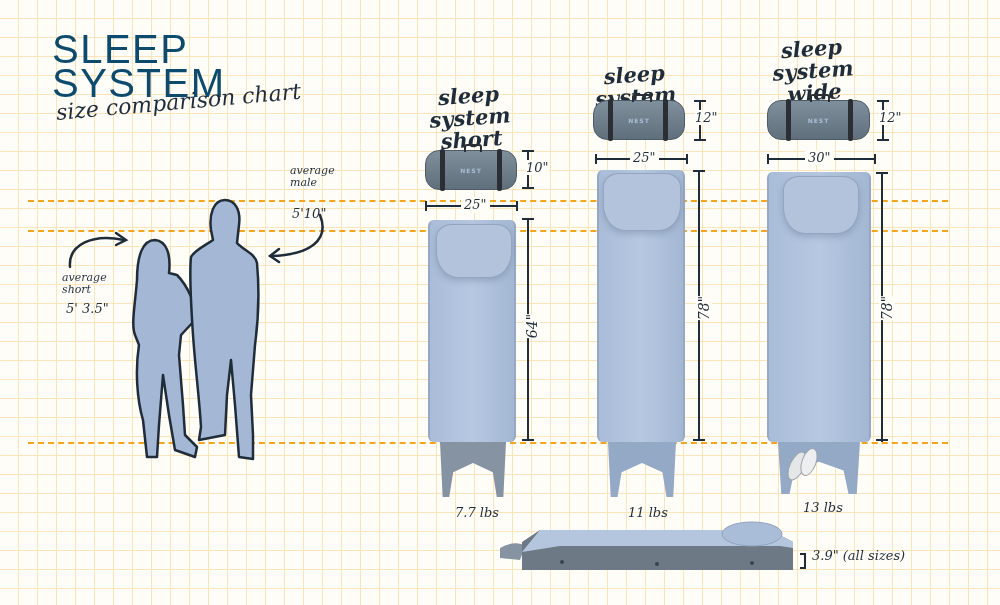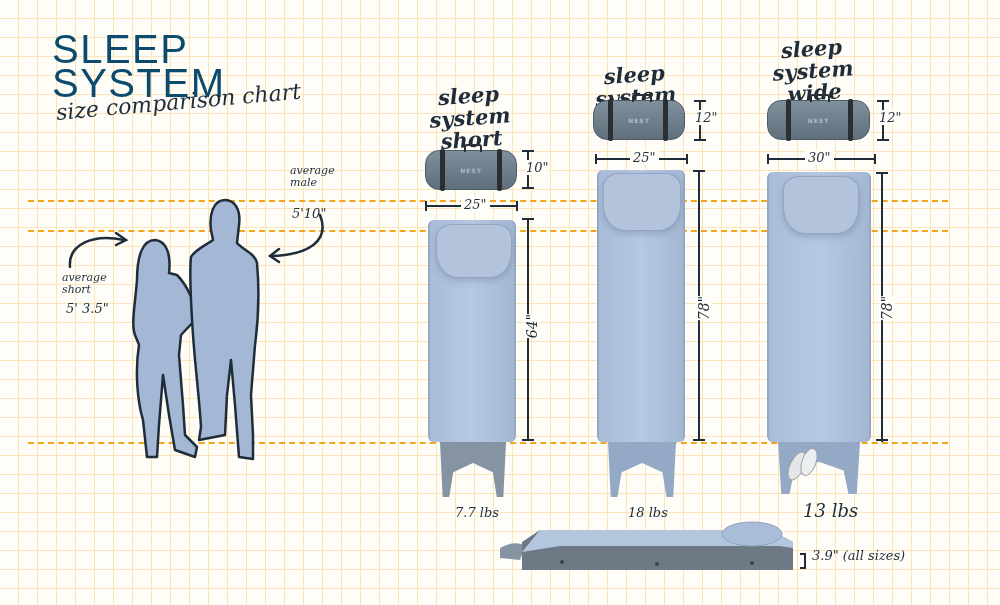--- a/index.html
+++ b/index.html
@@ -167,21 +167,21 @@
 <div class="abs hand" style="left:630px; top:150px; font-size:13px; background:#fffdf8; padding:0 3px;">25"</div>
 
 <div class="abs pad" style="left:597px; top:170px; width:88px; height:272px;">
   <div class="pillow" style="left:4px; top:3px; width:78px; height:58px;"></div>
 </div>
 <div class="abs foot blue" style="left:608px; top:442px; width:68px; height:55px;"></div>
 <div class="abs tick-h" style="left:693px; top:170px;"></div>
 <div class="abs vline" style="left:698px; top:170px; height:270px;"></div>
 <div class="abs tick-h" style="left:693px; top:439px;"></div>
 <div class="abs hand" style="left:692px; top:300px; font-size:14px; background:#fffdf8; transform:rotate(-90deg);">78"</div>
-<div class="abs hand" style="left:628px; top:505px; font-size:13px;">18 lbs</div>
+<div class="abs hand" style="left:628px; top:505px; font-size:13px;">11 lbs</div>
 
 <div class="abs prod-title" style="left:748px; top:38px; width:130px;">
   <div>sleep system</div>
   <div>wide</div>
 </div>
 <div class="abs bag" style="left:767px; top:100px; width:103px; height:40px;">
   <div class="handle" style="left:42px; width:20px;"></div>
   <div class="strap" style="left:18px;"></div>
   <div class="strap" style="right:16px;"></div>
   <div class="logo">NEST</div>
@@ -200,21 +200,21 @@
 </div>
 <div class="abs foot blue" style="left:778px; top:442px; width:82px; height:52px;"></div>
 <svg class="abs" style="left:785px; top:446px;" width="40" height="36">
   <ellipse cx="12" cy="20" rx="7" ry="15" fill="#e4e6e8" stroke="#9ca3aa" transform="rotate(25 12 20)"></ellipse>
   <ellipse cx="24" cy="16" rx="7" ry="14" fill="#eceef0" stroke="#9ca3aa" transform="rotate(20 24 16)"></ellipse>
 </svg>
 <div class="abs tick-h" style="left:876px; top:172px;"></div>
 <div class="abs vline" style="left:881px; top:172px; height:270px;"></div>
 <div class="abs tick-h" style="left:876px; top:439px;"></div>
 <div class="abs hand" style="left:875px; top:300px; font-size:14px; background:#fffdf8; transform:rotate(-90deg);">78"</div>
-<div class="abs hand" style="left:803px; top:500px; font-size:18px;">13 lbs</div>
+<div class="abs hand" style="left:803px; top:500px; font-size:13px;">13 lbs</div>
 
 <svg class="abs" style="left:500px; top:520px;" width="300" height="55">
   <path d="M0 28 C10 22 20 22 25 26 L20 40 L0 38 Z" fill="#8593a3"></path>
   <path d="M22 50 L22 22 L40 10 L270 10 L293 22 L293 50 Z" fill="#6d7a86"></path>
   <path d="M22 32 L40 10 L270 10 L293 22 L293 28 L280 26 L60 26 Z" fill="#b4c6de"></path>
   <ellipse cx="252" cy="14" rx="30" ry="12" fill="#a9bcd8" stroke="#8fa2bf"></ellipse>
   <circle cx="62" cy="42" r="2" fill="#3a434c"></circle>
   <circle cx="157" cy="44" r="2" fill="#3a434c"></circle>
   <circle cx="252" cy="43" r="2" fill="#3a434c"></circle>
 </svg>

